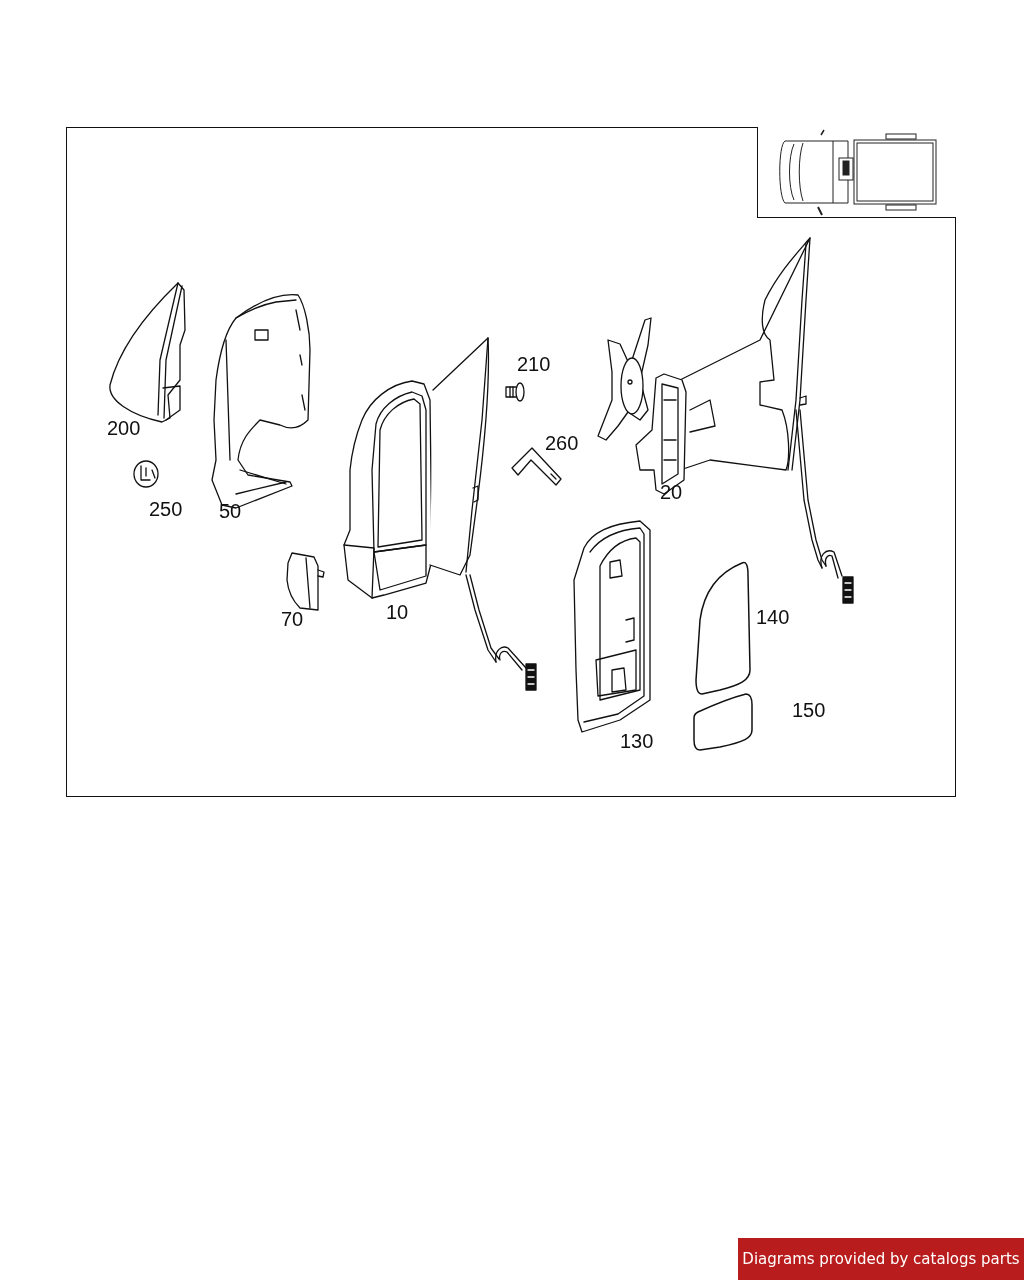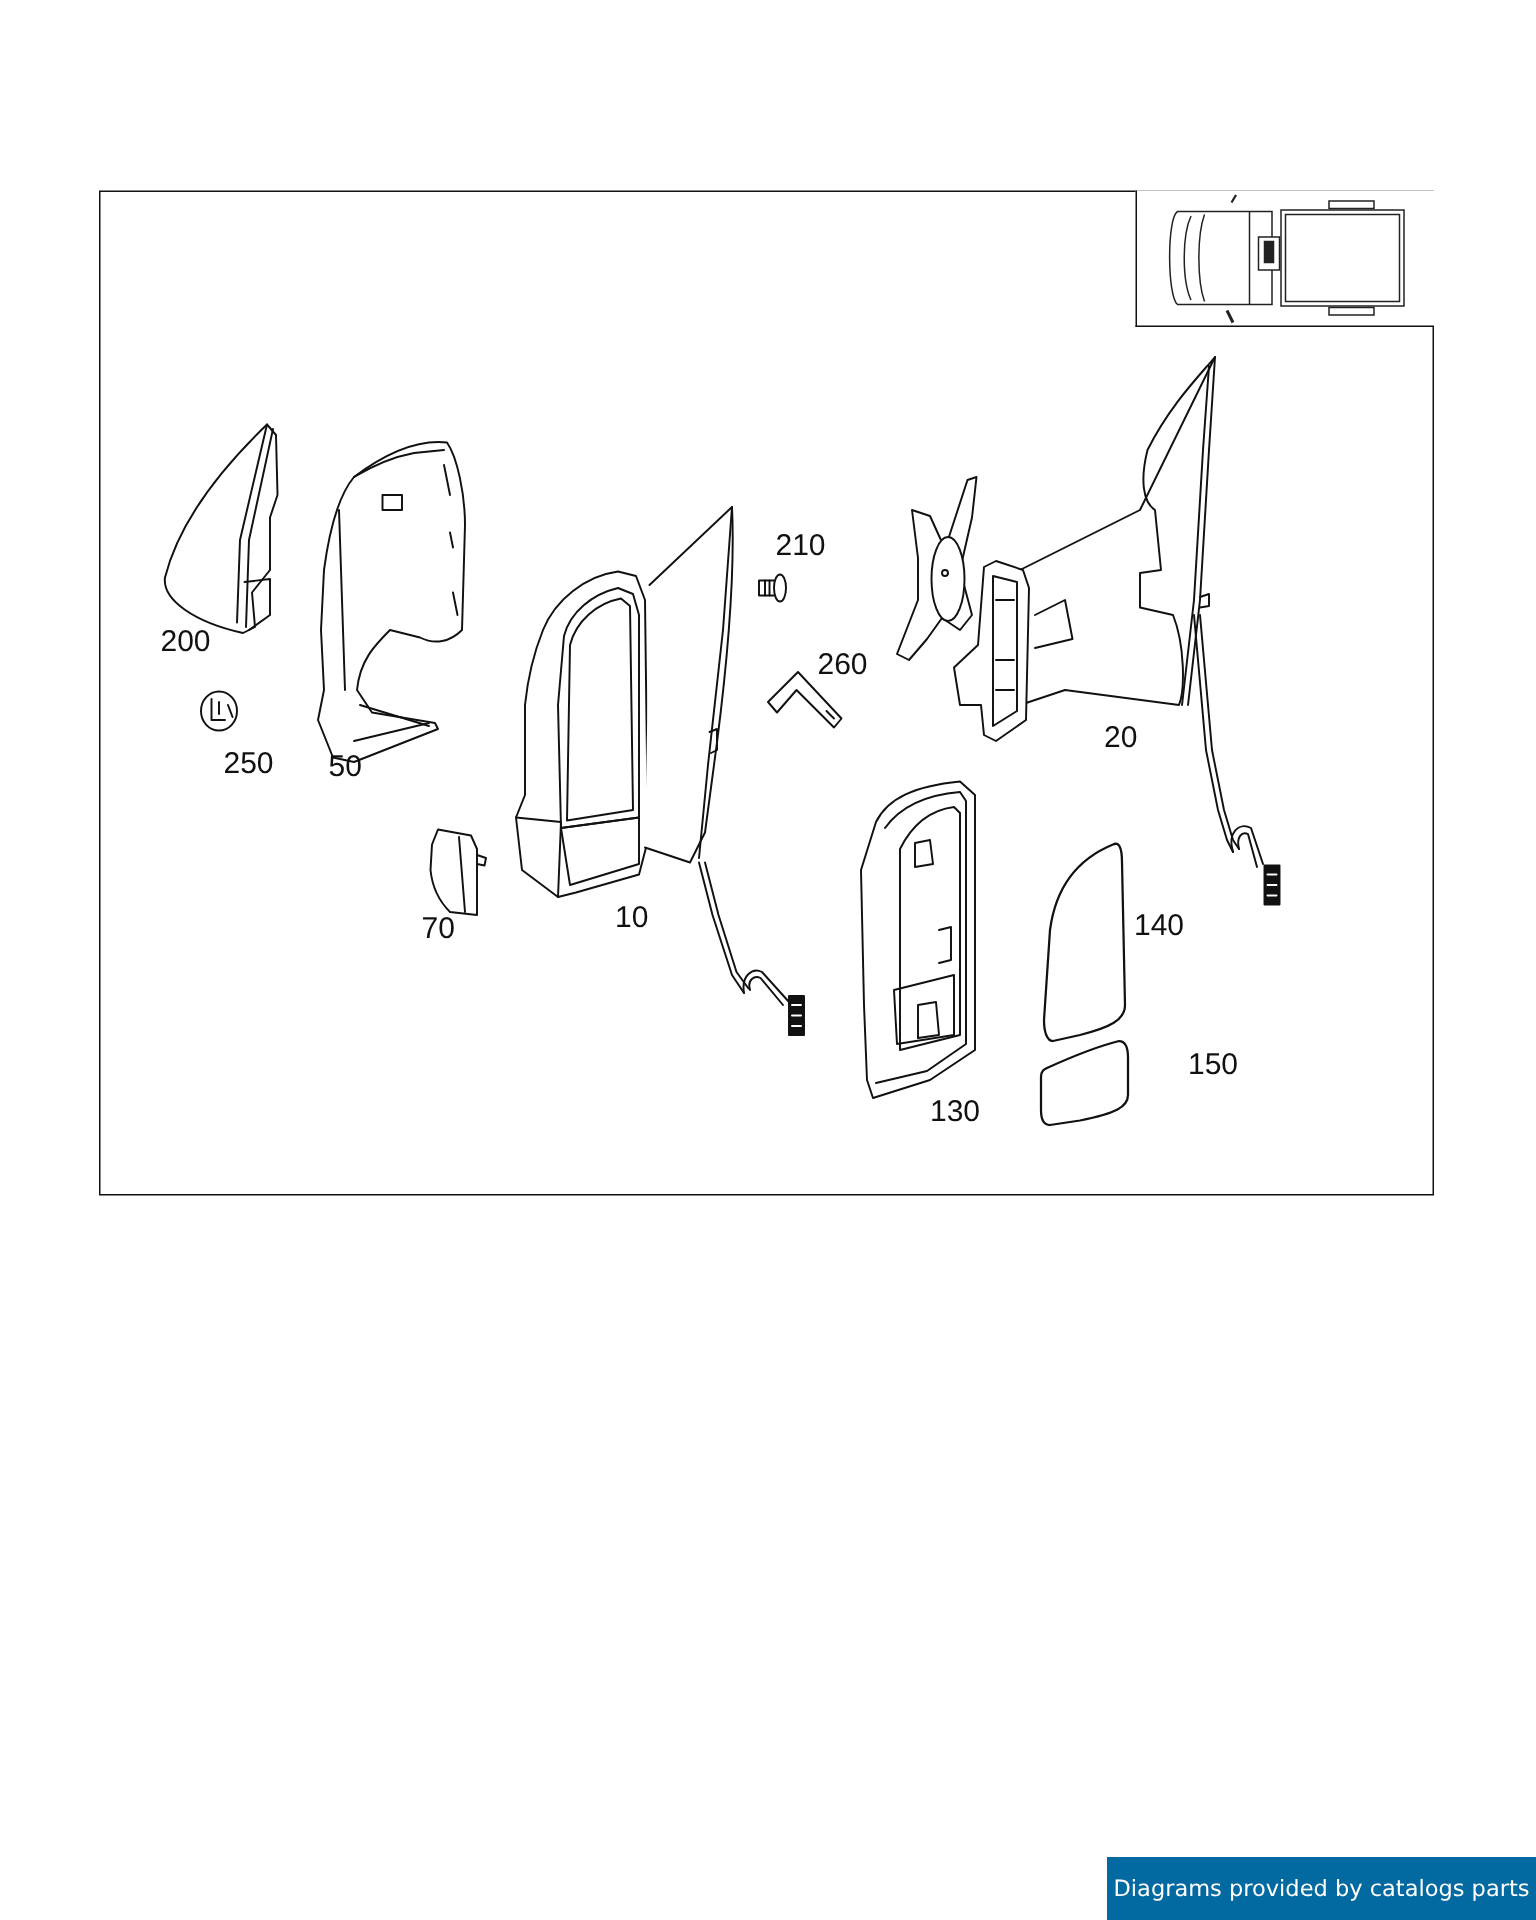--- a/index.html
+++ b/index.html
@@ -2,21 +2,21 @@
 <html><head>
 <meta charset="utf-8">
 <style>
   html, body { margin: 0; padding: 0; background: #ffffff; }
   body { width: 1024px; height: 1280px; position: relative; overflow: hidden; font-family: "DejaVu Sans", sans-serif; }
   .frame { position: absolute; left: 66px; top: 127px; width: 890px; height: 670px; border: 1.5px solid #111; box-sizing: border-box; }
   .thumb { position: absolute; left: 757px; top: 127px; width: 199px; height: 91px; border-left: 1.5px solid #111; border-bottom: 1.5px solid #111; box-sizing: border-box; background: #fff; }
   .thumb svg { position: absolute; left: 0; top: 0; }
   .art { position: absolute; left: 0; top: 0; }
   .callout { position: absolute; font-family: "Liberation Sans", sans-serif; font-size: 20px; color: #111; line-height: 1; cursor: pointer; }
-  .credit { position: absolute; right: 0; bottom: 0; height: 42px; width: 286px; background: #0369a1; color: #fff; font-family: "DejaVu Sans", sans-serif; font-size: 15px; display: flex; align-items: center; justify-content: center; box-sizing: border-box; }
+  .credit { position: absolute; right: 0; bottom: 0; height: 42px; width: 286px; background: #b91c1c; color: #fff; font-family: "DejaVu Sans", sans-serif; font-size: 15px; display: flex; align-items: center; justify-content: center; box-sizing: border-box; }
 </style>
 </head>
 <body>
 
 <div class="frame"></div>
 
 <svg class="art" width="1024" height="1280" viewBox="0 0 1024 1280" fill="none" stroke="#111" stroke-width="1.3" stroke-linejoin="round" stroke-linecap="round">
 
   <g>
     <path d="M178 283 C150 310 120 345 110 385 C108 400 130 415 162 422 L170 418 L168 395 L180 380 L180 345 L185 330 L184 290 Z" fill="#fff"></path>
@@ -133,23 +133,23 @@
     <rect x="128" y="78" width="30" height="5"></rect>
     <path d="M63 8 L66 3" stroke-width="1.5"></path>
     <path d="M60 80 L64 88" stroke-width="2"></path>
   </svg>
 </div>
 
 <span class="callout" style="left:107px;top:418px;">200</span>
 <span class="callout" style="left:129px;top:499px;margin-left:20px;">250</span>
 <span class="callout" style="left:206px;top:501px;margin-left:13px;">50</span>
 <span class="callout" style="left:281px;top:609px;">70</span>
-<span class="callout" style="left:386px;top:602px;margin-left:24px;">10</span>
+<span class="callout" style="left:386px;top:602px;">10</span>
 <span class="callout" style="left:517px;top:354px;">210</span>
 <span class="callout" style="left:545px;top:433px;text-align:right;">260</span>
-<span class="callout" style="left:736px;top:482px;">20</span>
+<span class="callout" style="left:660px;top:482px;">20</span>
 <span class="callout" style="left:756px;top:607px;">140</span>
 <span class="callout" style="left:762px;top:700px;margin-left:30px;">150</span>
 <span class="callout" style="left:620px;top:731px;">130</span>
 
 <div class="credit">
   <span>Diagrams provided by catalogs parts</span>
 </div>
 
 </body></html>

